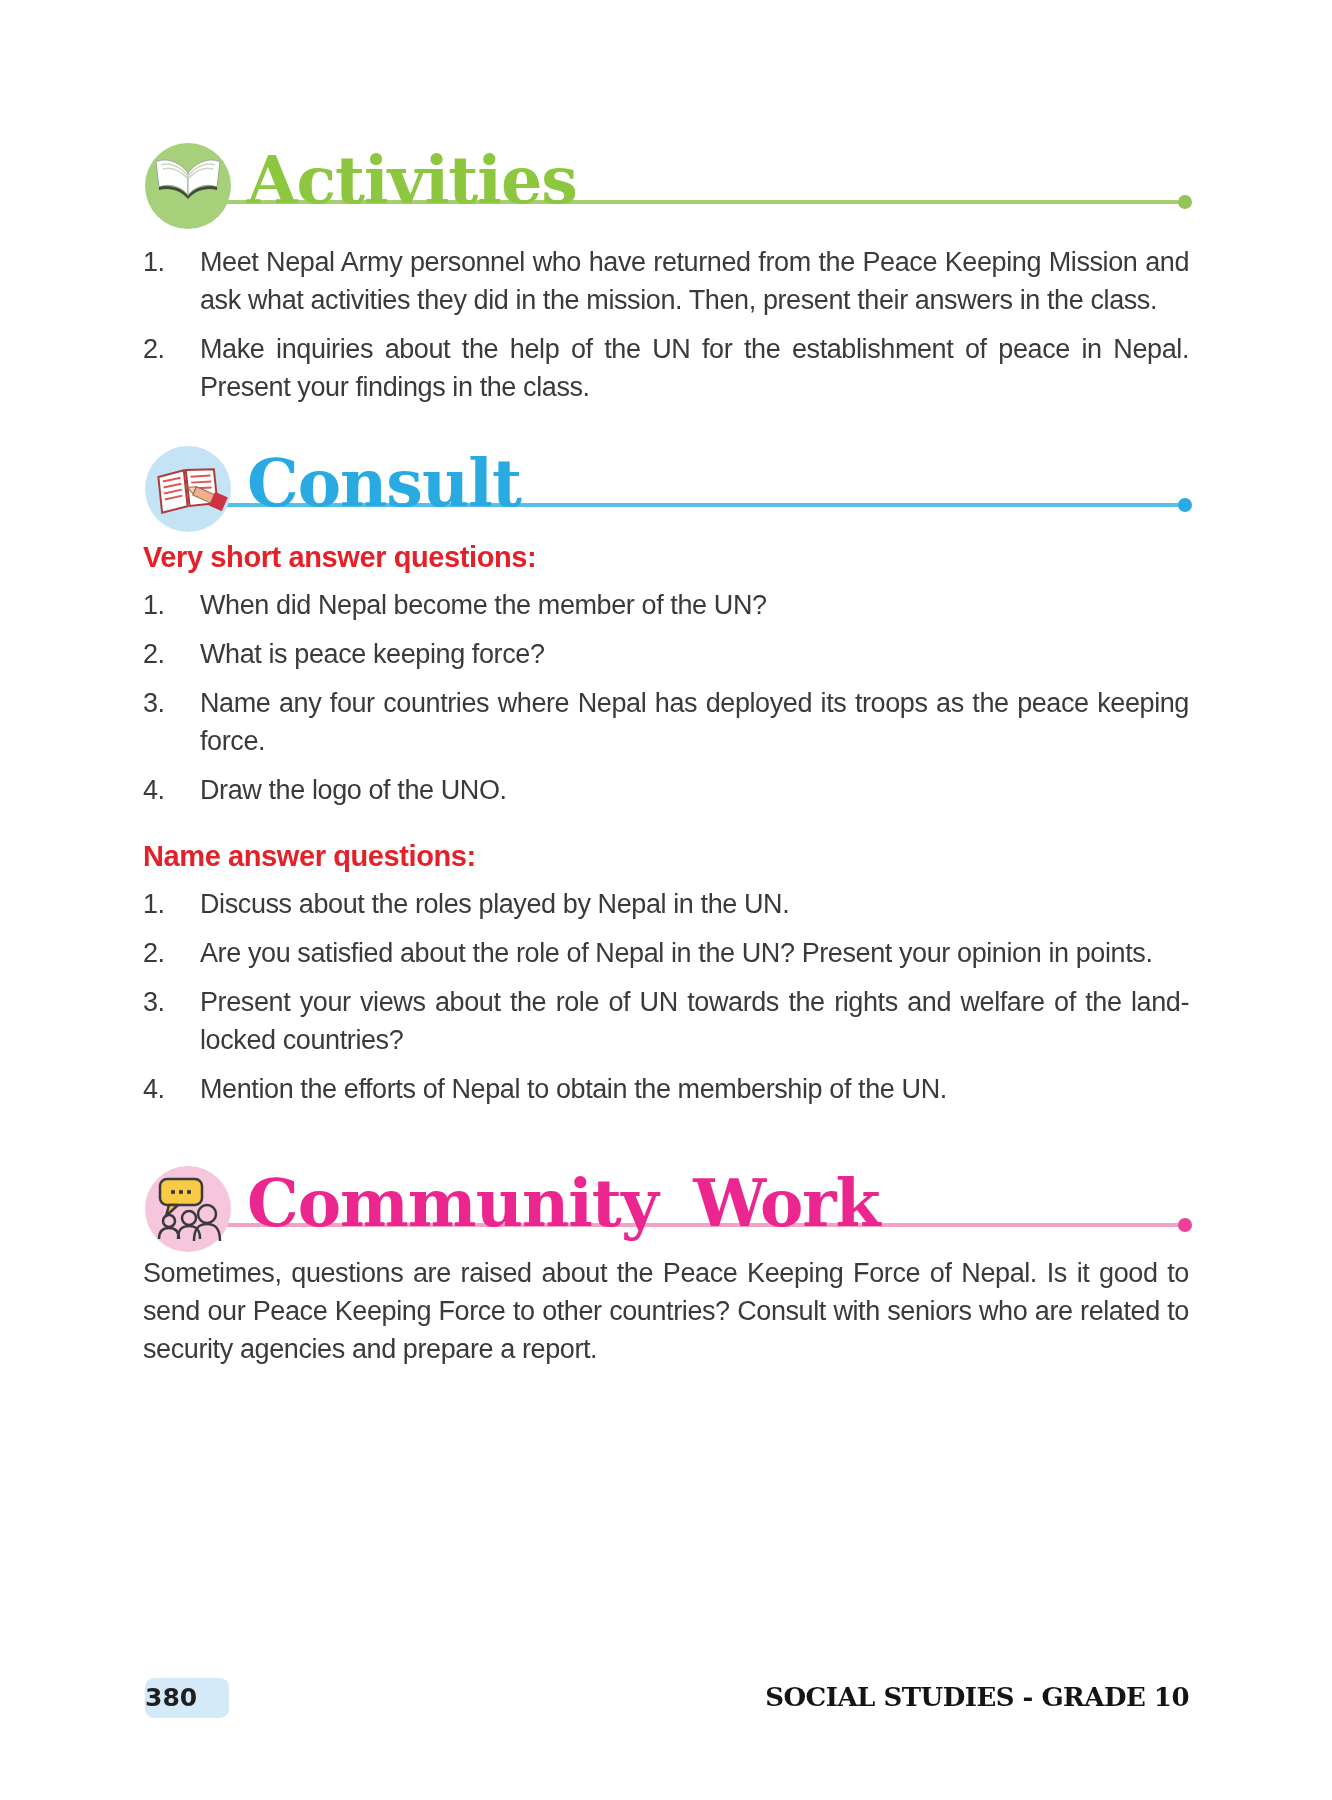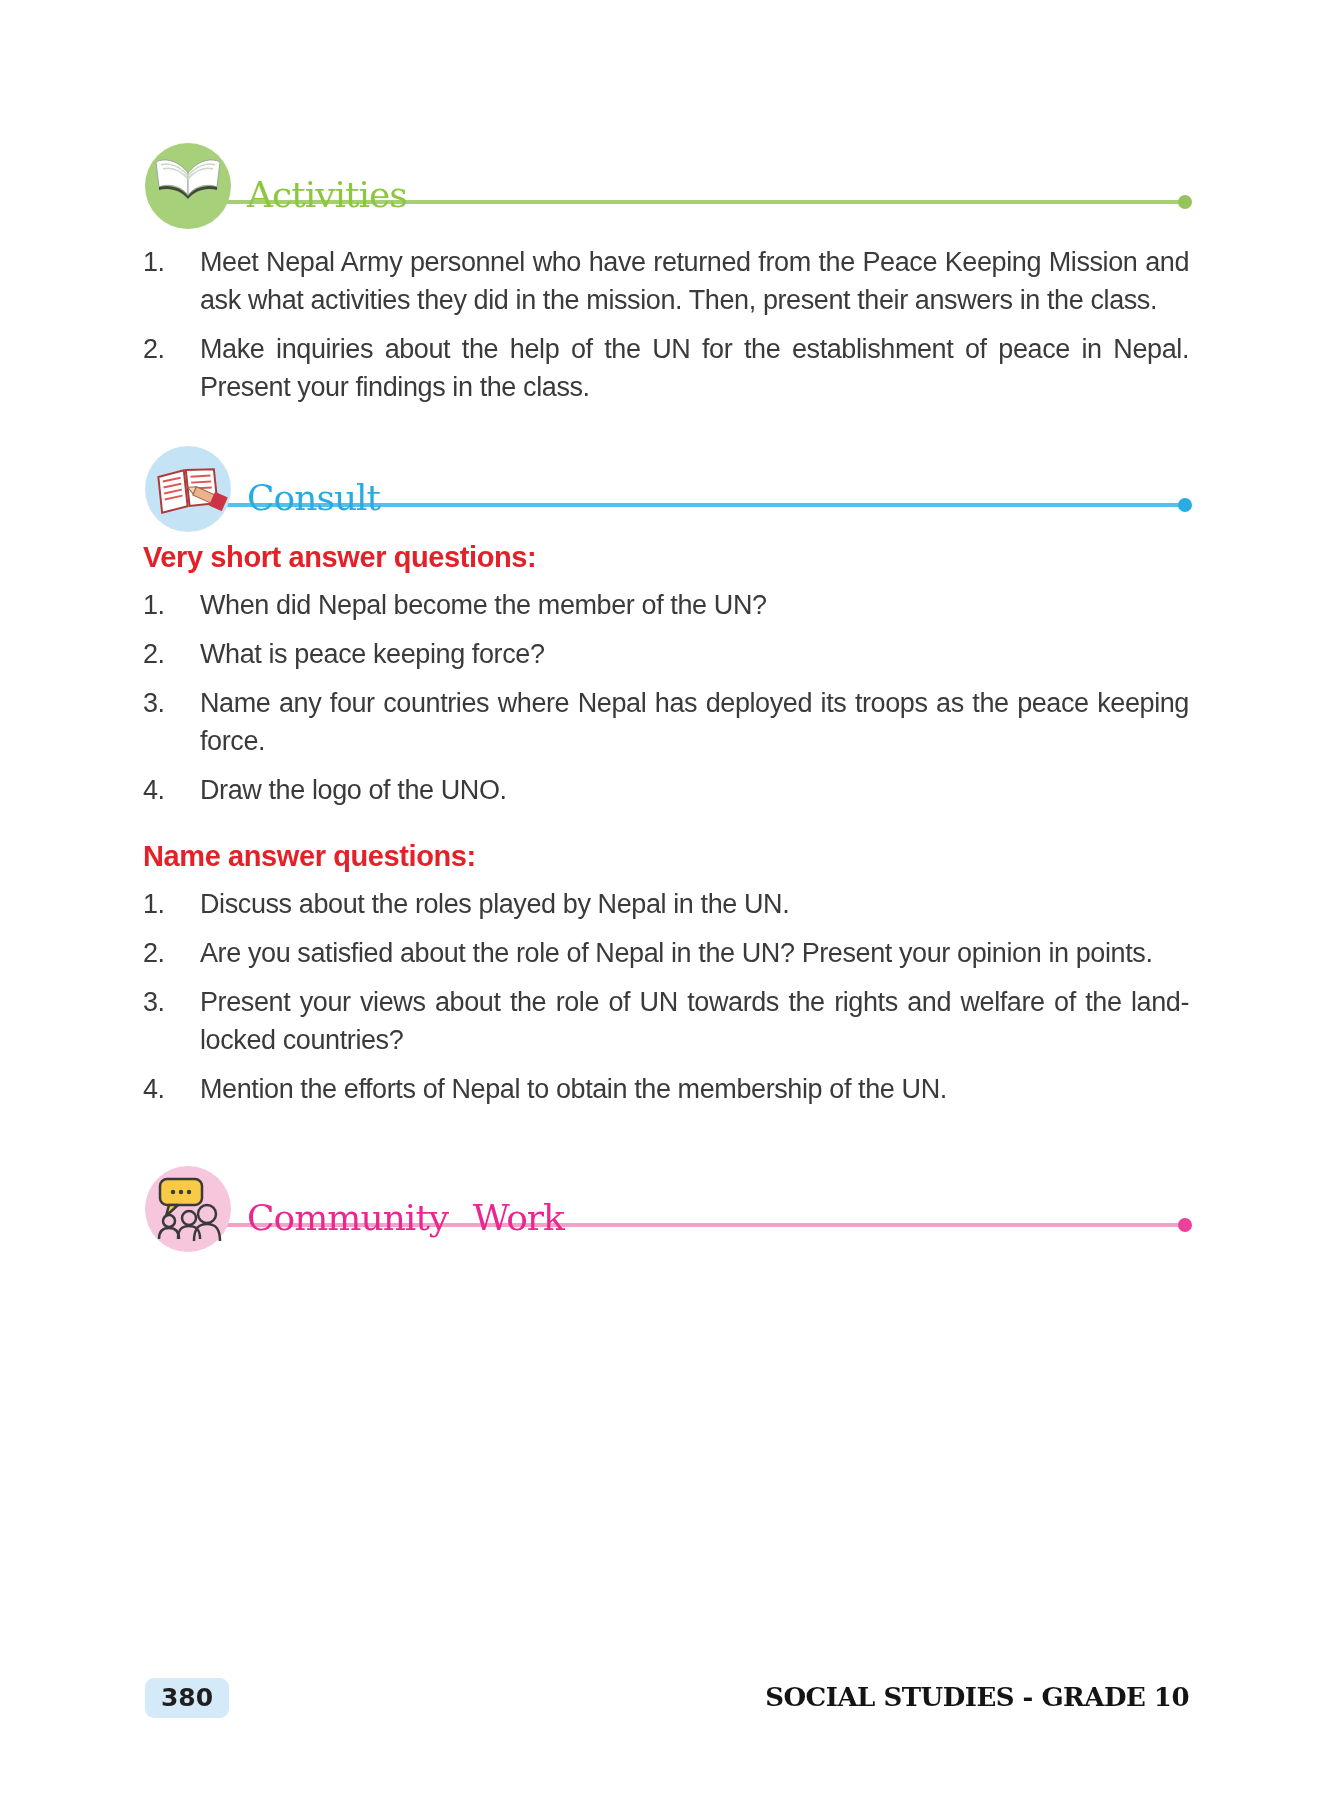--- a/index.html
+++ b/index.html
@@ -14,22 +14,22 @@
   .sec-header { position:relative; height:86px; }
   .sec-line {
     position:absolute; left:40px; right:0; top:57px; height:4px; border-radius:2px; z-index:0;
   }
   .sec-line::after {
     content:""; position:absolute; right:-3px; top:-5px; width:14px; height:14px; border-radius:50%;
   }
   .sec-icon { position:absolute; left:2px; top:0; width:86px; height:86px; z-index:2; }
   .sec-title {
     position:absolute; left:104px; bottom:16px; z-index:1;
-    font-family:"DejaVu Serif", serif; font-weight:normal;
-    font-size:36px; line-height:1; letter-spacing:-1px; white-space:nowrap;
+    font-family:"DejaVu Serif", serif; font-weight:bold;
+    font-size:65px; line-height:1; letter-spacing:-1px; white-space:nowrap;
   }
   .green .sec-title { color:var(--green,#8dc63f); }
   .green .sec-line  { background:var(--green_line,#a6cf72); }
   .green .sec-line::after { background:#95c45c; }
   .blue  .sec-title { color:var(--blue,#29abe2); }
   .blue  .sec-line  { background:var(--blue_line,#54c0ee); }
   .blue  .sec-line::after { background:#2aabe3; }
   .pink  .sec-title { color:var(--pink,#ec268f); word-spacing:14px; }
   .pink  .sec-line  { background:var(--pink_line,#f2a2c7); }
   .pink  .sec-line::after { background:#ee3f9b; }
@@ -44,21 +44,21 @@
     color:var(--red,#e42128); margin:30px 0 12px 0;
   }
   .group-heading.first { margin-top:8px; }
   .sec-exercise  { margin-top:40px; }
   .sec-community { margin-top:58px; }
   .para { margin-top:2px; font-size:27px; line-height:38px; letter-spacing:-0.4px; text-align:justify; }
 
   
   .page-num {
     position:absolute; left:145px; top:1678px; width:84px; height:40px;
-    background:var(--pagebox,#d5eaf8); border-radius:9px; text-align:center;
+    background:var(--pagebox,#d5eaf8); border-radius:9px; 
     line-height:40px; font-family:"DejaVu Sans", sans-serif; font-weight:bold;
     font-size:25px; color:#1f1f1f;
   }
   .book-title {
     position:absolute; right:143px; top:1682px;
     font-family:"DejaVu Serif", serif; font-weight:bold; font-size:26px;
     letter-spacing:-0.5px; color:#141414; white-space:nowrap;
   }
 </style>
 </head>
@@ -182,19 +182,20 @@
               <path d="M14 73 C14 64 19 62 24 62 C29 62 34 64 34 73"></path>
               <circle cx="44" cy="52" r="7"></circle>
               <path d="M33 73 C33 62 38 60 44 60 C50 60 55 62 55 73"></path>
               <circle cx="62" cy="48" r="9"></circle>
               <path d="M49 75 C49 61 55 58 62 58 C69 58 75 61 75 75"></path>
             </g>
           </svg>
         </span>
         <h2 class="sec-title">Community Work</h2>
       </header>
+      <p class="para">Sometimes, questions are raised about the Peace Keeping Force of Nepal. Is it good to send our Peace Keeping Force to other countries? Consult with seniors who are related to security agencies and prepare a report.</p>
     </section>
 
   </div>
 
   <div class="page-num">380</div>
   <div class="book-title">SOCIAL STUDIES - GRADE 10</div>
 </div>
 
 </body></html>

